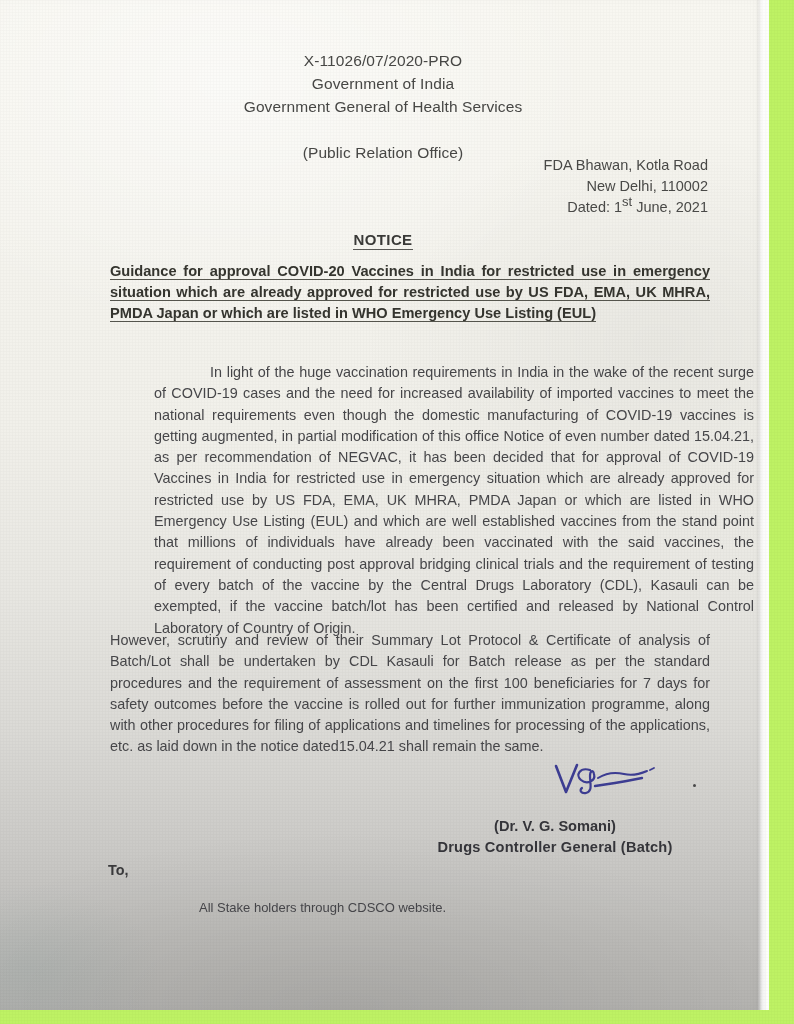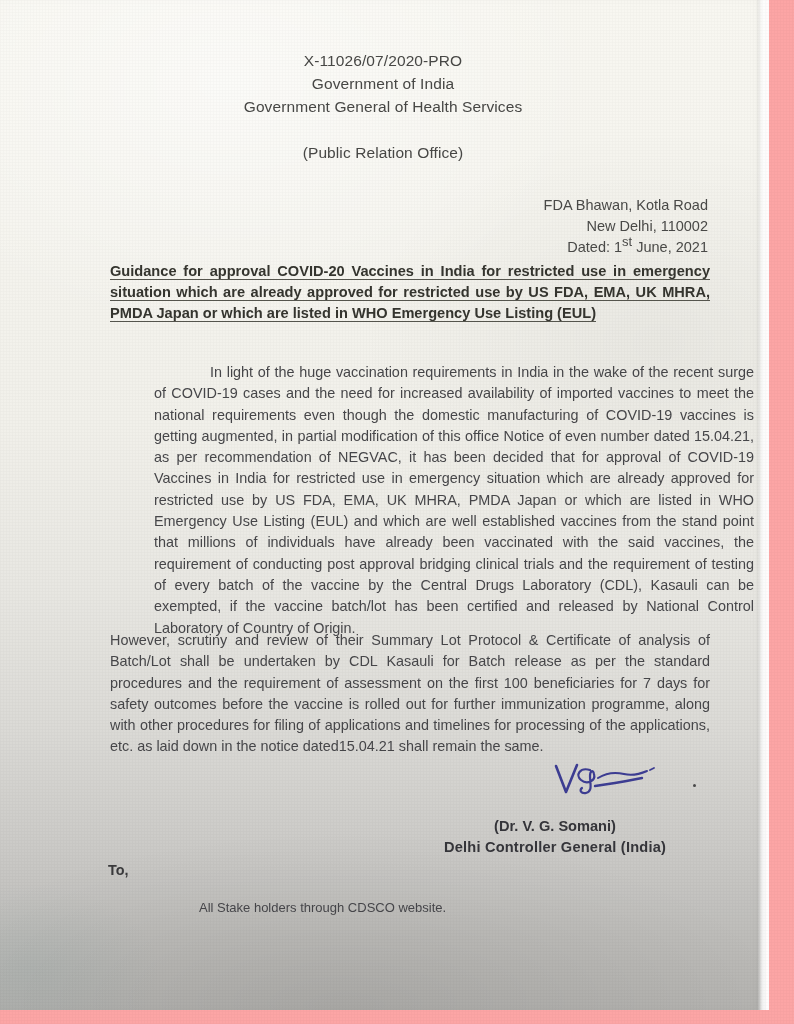--- a/index.html
+++ b/index.html
@@ -12,21 +12,21 @@
     height: 1024px;
     overflow: hidden;
     font-family: "Liberation Sans", sans-serif;
   }
 
   
   #scan {
     position: relative;
     width: 794px;
     height: 1024px;
-    background: #fca5a5;
+    background: #bef264;
   }
 
   
   #paper {
     position: absolute;
     left: 0;
     top: 0;
     width: 766px;
     height: 1010px;
     background:
@@ -93,21 +93,20 @@
   .hdr.l4 { top: 121px; }
   .hdr.l5 { top: 144px; }
 
   .addr {
     position: absolute;
     right: 58px;
     text-align: center;
     font-size: 14.5px;
     color: #4a4a48;
     white-space: nowrap;
-    margin-top: 40px;
   }
   .addr.a1 { top: 157px; }
   .addr.a2 { top: 178px; }
   .addr.a3 { top: 199px; }
   .addr sup {
     font-size: 13px;
     vertical-align: super;
     line-height: 0;
   }
 
@@ -248,39 +247,40 @@
 
     <div class="hdr l1">X-11026/07/2020-PRO</div>
     <div class="hdr l2">Government of India</div>
     <div class="hdr l3">Government General of Health Services</div>
     <div class="hdr l5">(Public Relation Office)</div>
 
     <div class="addr a1">FDA Bhawan, Kotla Road</div>
     <div class="addr a2">New Delhi, 110002</div>
     <div class="addr a3"><span>Dated: 1</span><sup>st</sup><span> June, 2021</span></div>
 
+    <div id="notice-heading"><span>NOTICE</span></div>
 
     <div id="subject"><u>Guidance for approval COVID-20 Vaccines in India for restricted use in emergency situation which are already approved for restricted use by US FDA, EMA, UK MHRA, PMDA Japan or which are listed in WHO Emergency Use Listing (EUL)</u></div>
 
     <div class="body-para" id="para-1">In light of the huge vaccination requirements in India in the wake of  the recent surge of COVID-19 cases and the need for increased availability of imported vaccines to meet the national requirements even though the domestic manufacturing of COVID-19 vaccines is getting augmented, in partial modification of this office Notice of even number dated 15.04.21, as per recommendation of NEGVAC, it has been decided that for approval  of COVID-19 Vaccines in India for restricted use in emergency situation which are already approved for restricted use by US FDA, EMA, UK MHRA, PMDA Japan or which are listed in WHO Emergency Use Listing (EUL) and which are  well established vaccines from the stand point that millions of individuals have already been vaccinated with the said vaccines, the requirement of conducting post approval bridging clinical trials and the requirement of testing of every batch of the vaccine by the Central Drugs Laboratory (CDL), Kasauli can be exempted, if the vaccine batch/lot has been certified and released by National Control Laboratory of Country of Origin.</div>
     <div class="body-para" id="para-2">However, scrutiny and review of their Summary Lot Protocol &amp; Certificate of analysis of Batch/Lot shall be undertaken by CDL Kasauli for Batch release as per the standard procedures and the requirement of assessment on the first 100 beneficiaries for 7 days for safety outcomes before the vaccine is rolled out for further immunization programme, along with other procedures for filing of applications and timelines for processing of the applications, etc. as laid down  in the notice dated15.04.21 shall remain the same.</div>
 
     <div id="signature-block">
       <svg id="signature-mark" viewBox="0 0 130 36" xmlns="http://www.w3.org/2000/svg">
         <g fill="none" stroke="#3d3d93" stroke-linecap="round" stroke-linejoin="round">
           <path d="M6 4 L16 30 L27 3" stroke-width="2.6"></path>
           <path d="M40 8 C30 5, 25 13, 31 18 C37 23, 46 19, 44 12 C43 7, 40 9, 40 14 C40 22, 43 29, 36 31 C31 32, 29 28, 32 26" stroke-width="2.2"></path>
           <path d="M48 16 C56 11, 66 10, 74 12 C82 14, 90 12, 97 9" stroke-width="2"></path>
           <path d="M45 24 C58 22, 74 20, 92 16" stroke-width="2.4"></path>
           <path d="M100 8 L104 6" stroke-width="1.8"></path>
         </g>
       </svg>
       <span id="signature-dot"></span>
       <div id="signer-name">(Dr. V. G. Somani)</div>
-      <div id="signer-title">Delhi Controller General (India)</div>
+      <div id="signer-title">Drugs Controller General (Batch)</div>
     </div>
 
     <div id="to-label">To,</div>
     <div id="recipients">All Stake holders through CDSCO website.</div>
 
   </div>
 
   <div id="grain"></div>
 </div>
 

